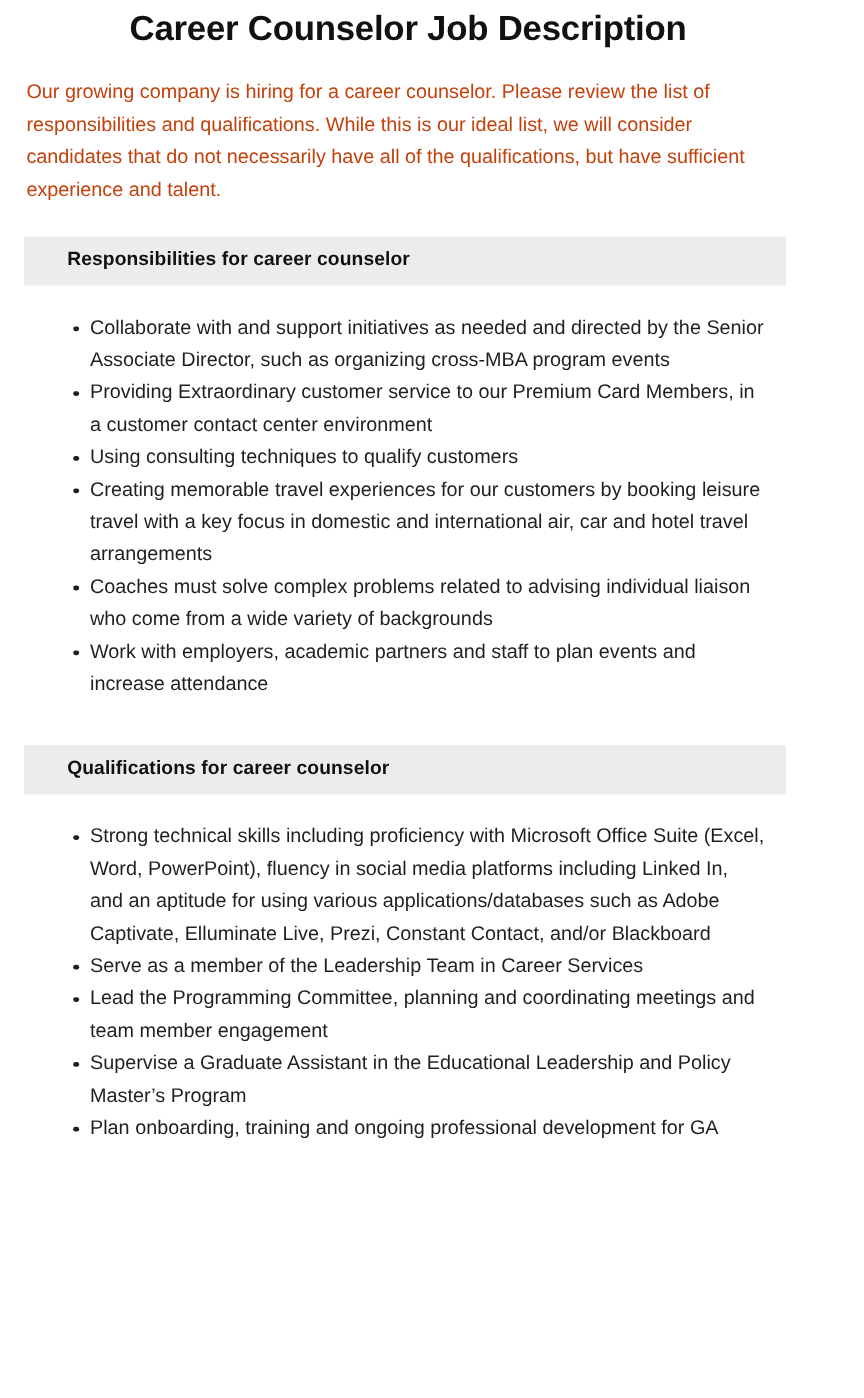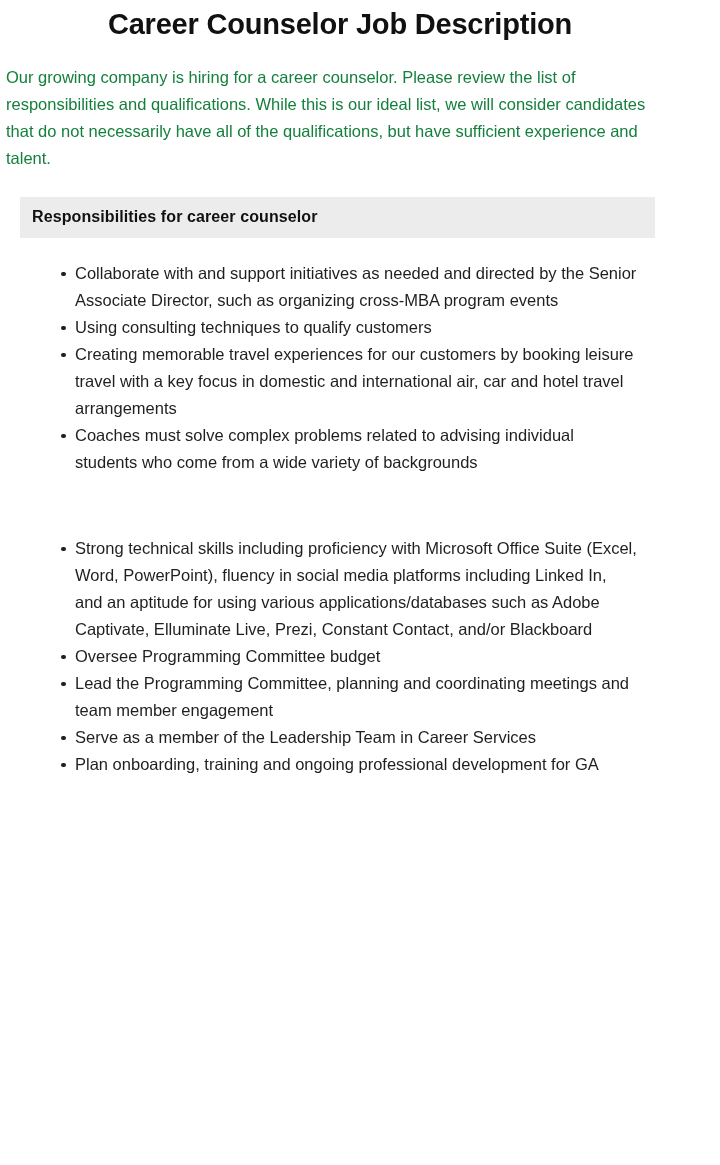--- a/index.html
+++ b/index.html
@@ -26,34 +26,34 @@
     font-weight: bold;
     text-align: center;
     color: #111111;
     letter-spacing: -0.2px;
     margin: 0;
     padding: 6px 20px 0 20px;
     line-height: 36px;
   }
   .intro {
     margin: 0;
-    padding: 22px 28px 0 6px;
+    padding: 22px 28px 0 22px;
     font-size: 16.5px;
     line-height: 27px;
-    color: #15803d;
+    color: #c2410c;
     max-width: 676px;
   }
   .section {
     margin: 0;
     padding: 0;
   }
   .section-header {
     background: #ececec;
     margin: 0 25px 0 20px;
-    padding: 10px 0 11px 12px;
+    padding: 10px 0 11px 36px;
     font-size: 16px;
     font-weight: bold;
     color: #111111;
     line-height: 20px;
     letter-spacing: 0.1px;
   }
   .section-spacer-top { height: 25px; }
   .section-spacer-bottom { height: 6px; }
   ul.bullet-list {
     margin: 16px;
@@ -88,32 +88,35 @@
   <h1 class="doc-title">Career Counselor Job Description</h1>
 
   <p class="intro">Our growing company is hiring for a career counselor. Please review the list of responsibilities and qualifications. While this is our ideal list, we will consider candidates that do not necessarily have all of the qualifications, but have sufficient experience and talent.</p>
 
   <div class="section">
     <div class="section-spacer-top"></div>
     <div class="section-header">Responsibilities for career counselor</div>
     <div class="section-spacer-bottom"></div>
     <ul class="bullet-list">
         <li>Collaborate with and support initiatives as needed and directed by the Senior Associate Director, such as organizing cross-MBA program events</li>
+        <li>Providing Extraordinary customer service to our Premium Card Members, in a customer contact center environment</li>
         <li>Using consulting techniques to qualify customers</li>
         <li>Creating memorable travel experiences for our customers by booking leisure travel with a key focus in domestic and international air, car and hotel travel arrangements</li>
-        <li>Coaches must solve complex problems related to advising individual students who come from a wide variety of backgrounds</li>
+        <li>Coaches must solve complex problems related to advising individual liaison who come from a wide variety of backgrounds</li>
+        <li>Work with employers, academic partners and staff to plan events and increase attendance</li>
       </ul>
   </div>
 
   <div class="gap-after-list"></div>
 
   <div class="section">
+    <div class="section-header">Qualifications for career counselor</div>
     <div class="section-spacer-bottom"></div>
     <ul class="bullet-list">
         <li>Strong technical skills including proficiency with Microsoft Office Suite (Excel, Word, PowerPoint), fluency in social media platforms including Linked In, and an aptitude for using various applications/databases such as Adobe Captivate, Elluminate Live, Prezi, Constant Contact, and/or Blackboard</li>
-        <li>Oversee Programming Committee budget</li>
+        <li>Serve as a member of the Leadership Team in Career Services</li>
         <li>Lead the Programming Committee, planning and coordinating meetings and team member engagement</li>
-        <li>Serve as a member of the Leadership Team in Career Services</li>
+        <li>Supervise a Graduate Assistant in the Educational Leadership and Policy Master’s Program</li>
         <li>Plan onboarding, training and ongoing professional development for GA</li>
       </ul>
   </div>
 
 </div>
 
 </body></html>

